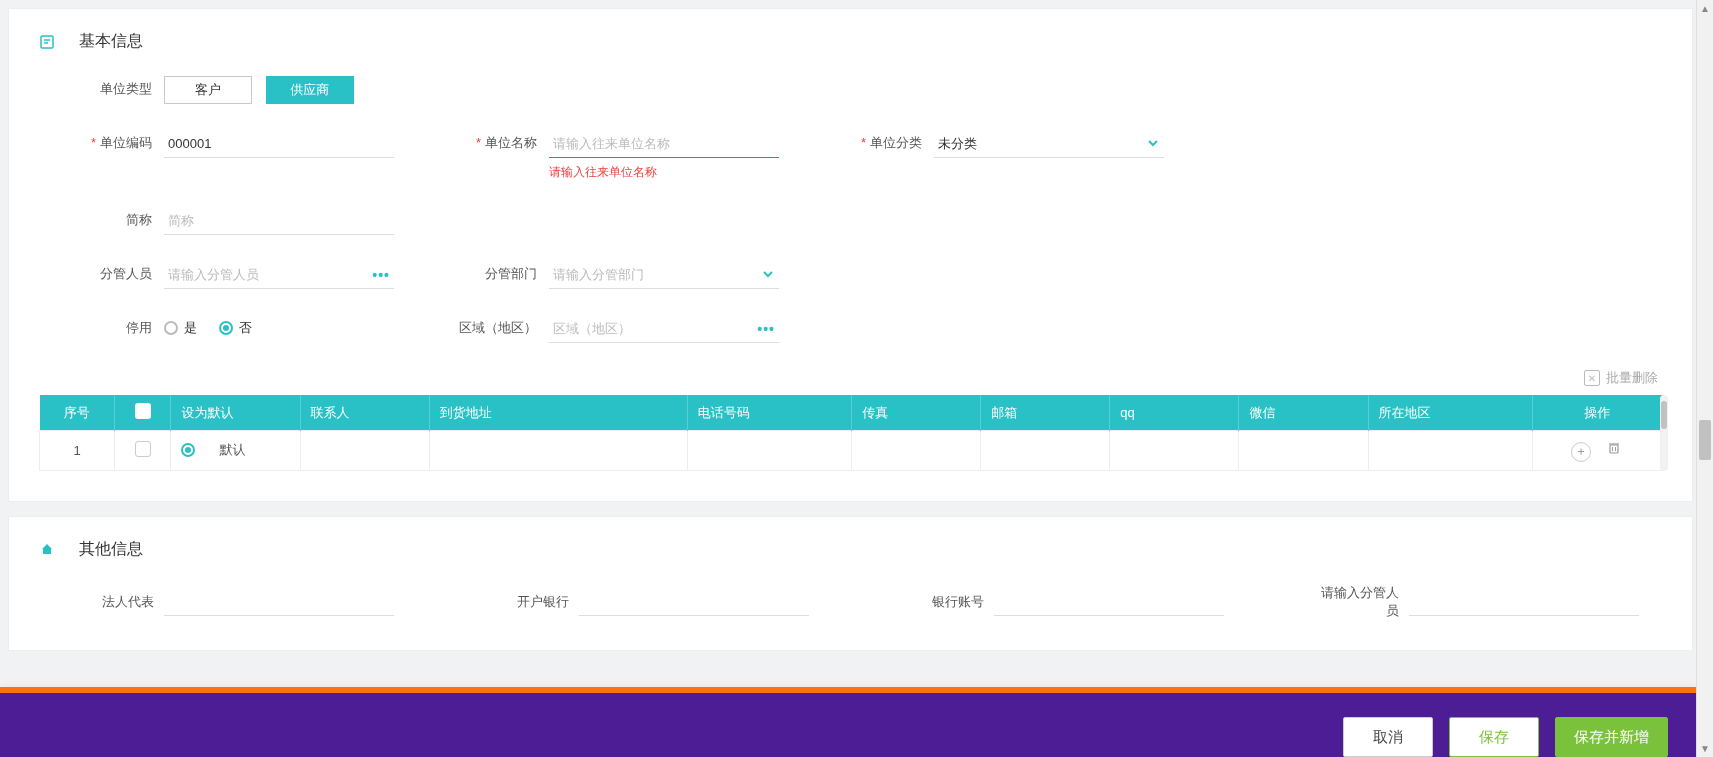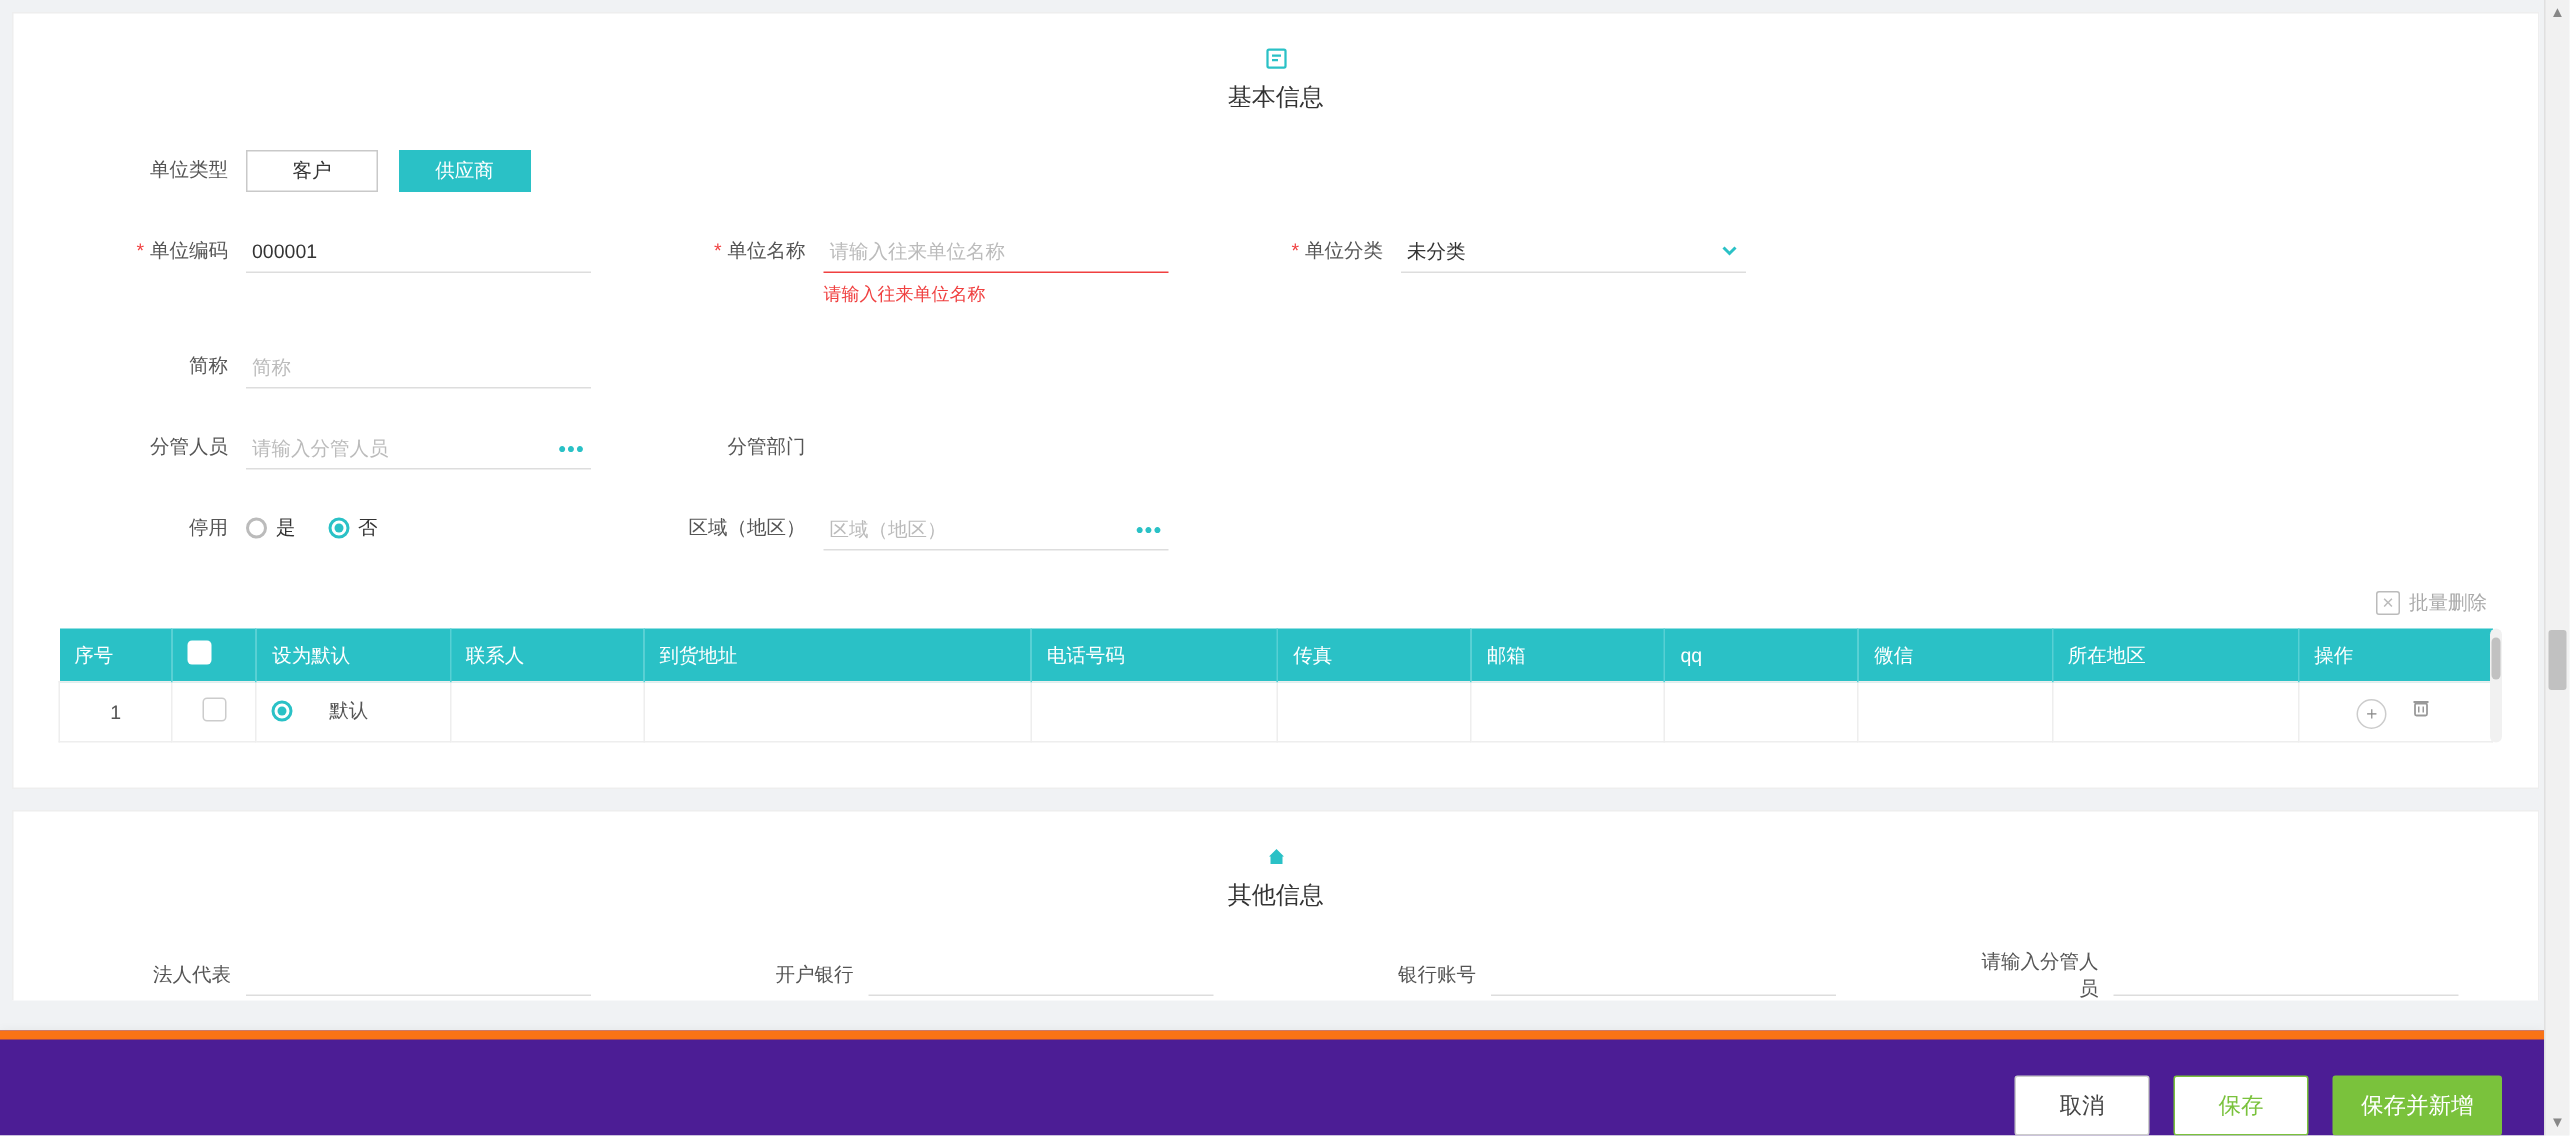--- a/index.html
+++ b/index.html
@@ -44,25 +44,24 @@
     left: 8px; right: 20px; top: 8px; bottom: 90px;
     overflow: hidden;
   }
   .panel {
     background:#fff;
     border:1px solid #eee;
     padding: 22px 30px 30px 30px;
     margin-bottom: 14px;
   }
   .section-header {
-    display:flex; align-items:center; gap:8px;
+    display:flex; align-items:center; gap:24px;
     font-size:16px;
     color:#333;
     margin-bottom: 24px;
-    flex-direction: column;
   }
   .section-header .ico {
     width:16px; height:16px;
     display:flex; align-items:center; justify-content:center;
     color:#2ac1c6;
   }
 
   
   .form-row {
     display:flex;
@@ -151,21 +150,21 @@
   
   .tbl { width:100%; border-collapse:collapse; position:relative; }
   .tbl th {
     background:#2ac1c6; color:#fff;
     font-weight:normal; text-align:left;
     font-size:13px;
     padding:8px 10px;
     border-right:1px solid #57d0d4;
   }
   .tbl th:last-child { border-right:none; }
-  .tbl th.center { }
+  .tbl th.center { text-align:center; }
   .tbl td {
     border:1px solid #eee;
     padding:8px 10px;
     font-size:13px;
     color:#555;
     background:#fff;
     vertical-align:middle;
   }
   .tbl td.center { text-align:center; }
   .hdr-chk, .row-chk {
@@ -322,20 +321,28 @@
     <div class="form-row">
       <div class="field">
         <div class="lbl">分管人员</div>
         <div class="control">
           <input class="text-input" placeholder="请输入分管人员" style="">
           <span class="select-dots">•••</span>
         </div>
       </div>
       <div class="field">
         <div class="lbl">分管部门</div>
+        <div class="control">
+          <input class="text-input" placeholder="请输入分管部门" style="">
+          <span class="select-chevron">
+            <svg width="14" height="14" viewBox="0 0 14 14">
+                <polyline points="3,5 7,9 11,5" fill="none" stroke="#2ac1c6" stroke-width="2"></polyline>
+              </svg>
+          </span>
+        </div>
       </div>
     </div>
 
     <div class="form-row">
       <div class="field">
         <div class="lbl">停用</div>
         <div class="control" style="padding-top:4px; width:230px;">
           <span class="radio">
             <span class="dot"></span>
             <span>是</span>

